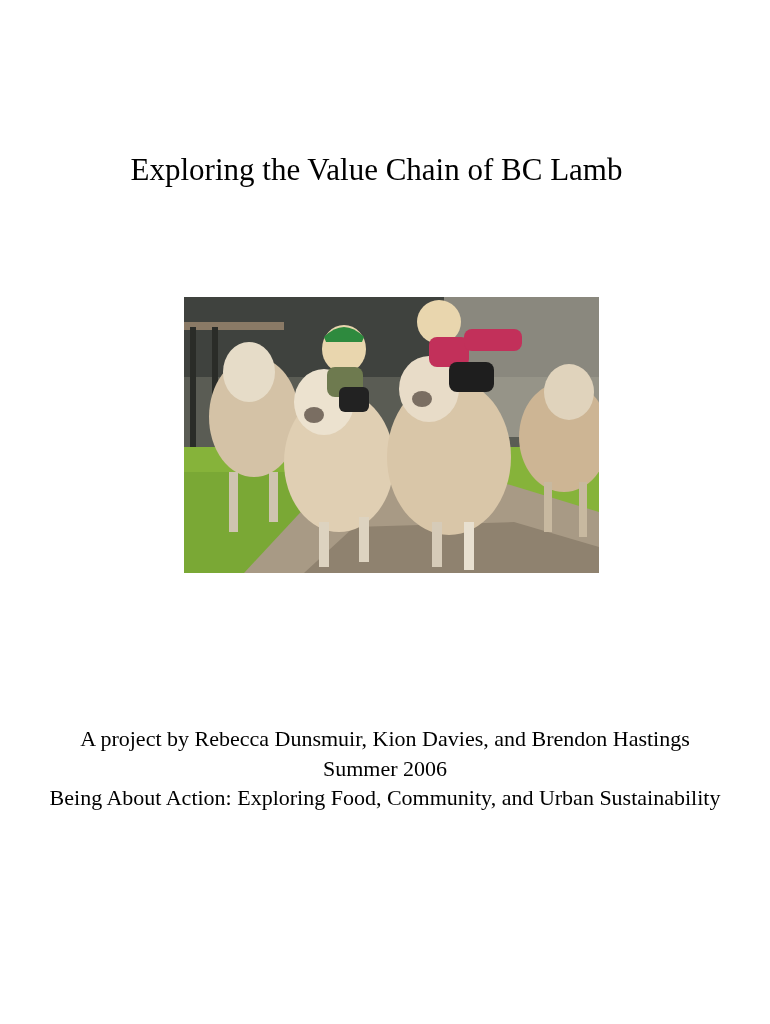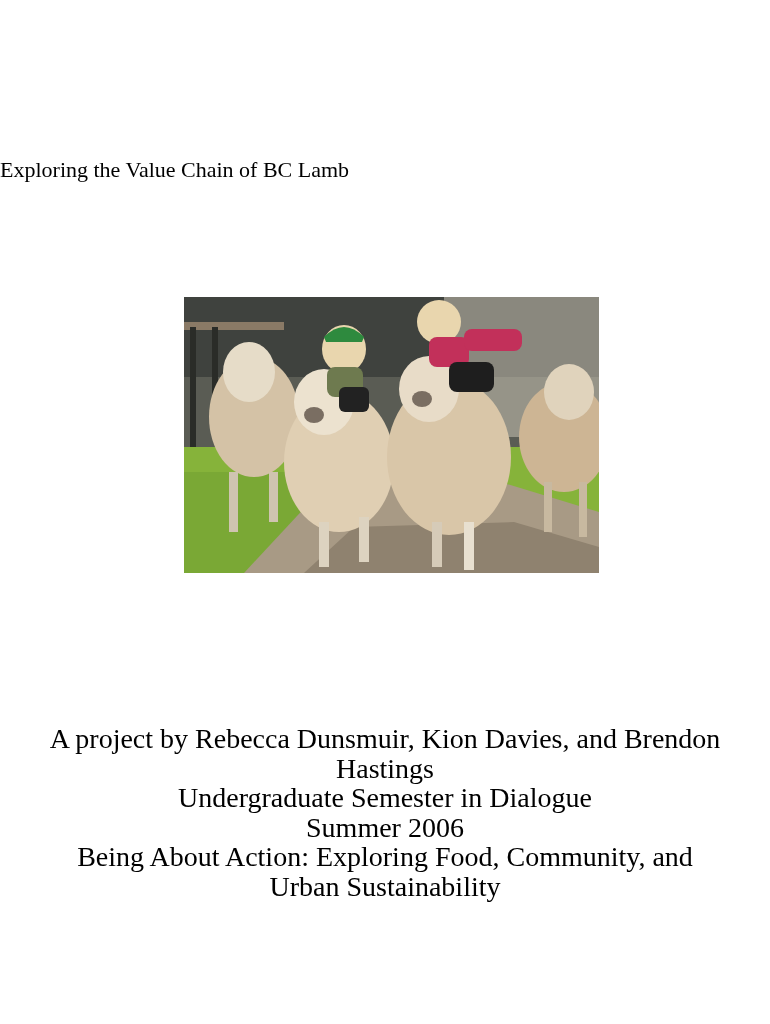--- a/index.html
+++ b/index.html
@@ -13,42 +13,42 @@
       position: relative;
       overflow: hidden;
       font-family: "Liberation Serif", "DejaVu Serif", serif;
       color: #000000;
     }
     .title {
       position: absolute;
       top: 150px;
       left: 0;
       width: 753px;
-      text-align: left;
-      font-size: 22px;
+      text-align: center;
+      font-size: 31px;
       line-height: 40px;
       letter-spacing: 0px;
     }
     .photo {
       position: absolute;
       left: 184px;
       top: 297px;
       width: 415px;
       height: 276px;
       overflow: hidden;
       background: linear-gradient(180deg, #4a4e4a 0%, #6b6a60 30%, #8a8f5a 62%, #79a040 75%, #9a8a6a 88%, #8a7a66 100%);
     }
     .photo svg { display: block; }
     .credits {
       position: absolute;
       top: 724px;
       left: 40px;
       width: 690px;
       text-align: center;
-      font-size: 28px;
+      font-size: 22px;
       line-height: 29.5px;
     }
     .credits div { margin: 0; }
   </style>
 </head>
 <body>
 
 <div>
 
   <h1 class="title" style="margin:0;font-weight:normal;">Exploring the Value Chain of BC Lamb</h1>
@@ -98,18 +98,17 @@
 
       <ellipse cx="255" cy="25" rx="22" ry="22" fill="#e9d6ae"></ellipse>
       <rect x="245" y="40" width="40" height="30" rx="8" fill="#c2305a"></rect>
       <rect x="280" y="32" width="58" height="22" rx="8" fill="#c2305a"></rect>
       <rect x="265" y="65" width="45" height="30" rx="8" fill="#1e1e1e"></rect>
     </svg>
   </div>
 
   <div class="credits">
     <div>A project by Rebecca Dunsmuir, Kion Davies, and Brendon Hastings</div>
-    <div>Undergraduate Semester in Dialogue</div>
     <div>Summer 2006</div>
     <div>Being About Action: Exploring Food, Community, and Urban Sustainability</div>
   </div>
 
 </div>
 
 </body></html>

